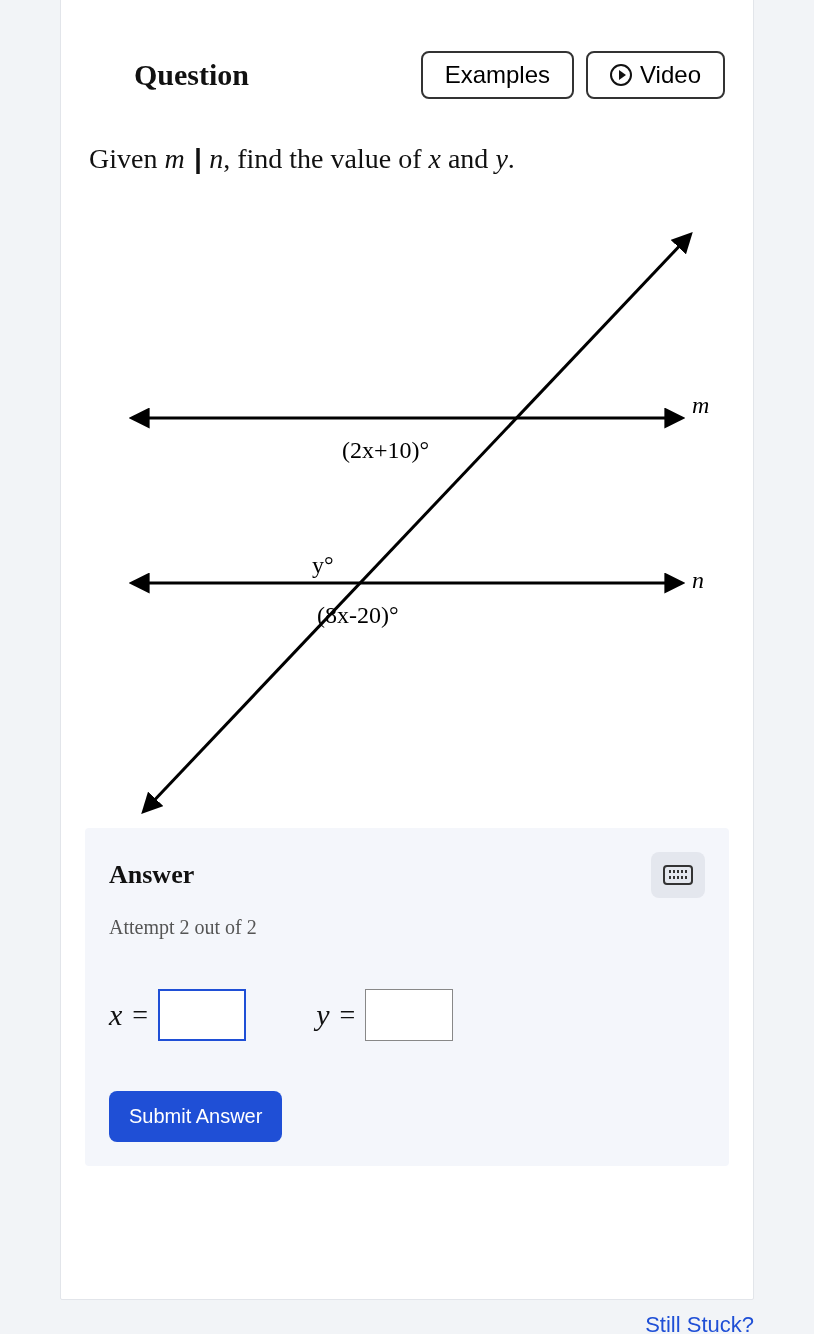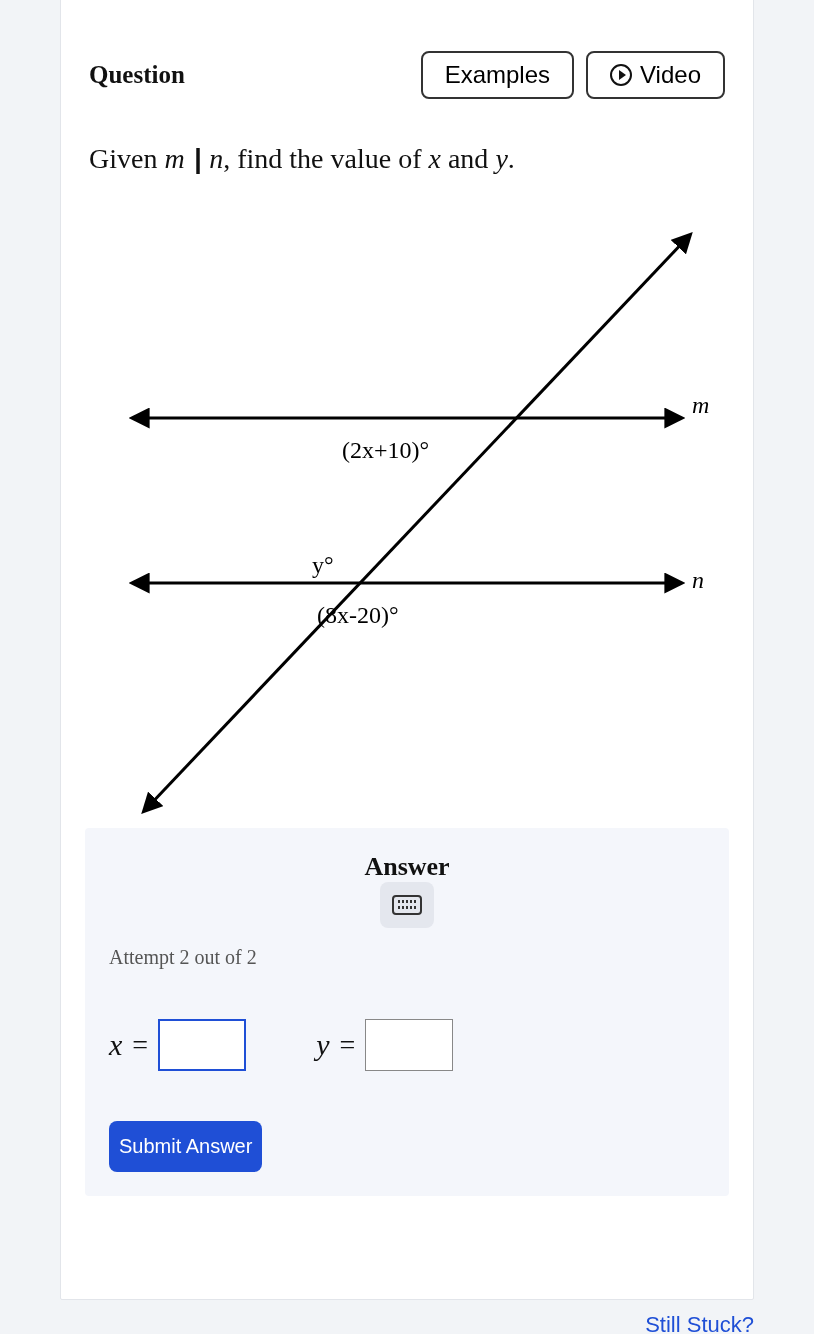--- a/index.html
+++ b/index.html
@@ -24,21 +24,22 @@
     min-height: 1310px;
   }
   .header-row {
     display: flex;
     align-items: center;
     justify-content: space-between;
     padding: 60px 28px 0 28px;
   }
   .q-title {
     font-weight: bold;
-    font-size: 25px;
+    font-size: 30px;
+    margin-left: 45px;
   }
   .header-buttons {
     display: flex;
     gap: 12px;
   }
   .pill-btn {
     border: 2px solid #333;
     background: #fff;
     border-radius: 8px;
     padding: 8px 22px;
@@ -88,21 +89,20 @@
   .answer-box {
     background: #f4f6fb;
     margin: 0 24px;
     padding: 24px;
     border-radius: 4px;
   }
   .answer-hd {
     display: flex;
     align-items: center;
     justify-content: space-between;
-    flex-direction: column;
   }
   .ans-title { font-weight: bold; font-size: 26px; }
   .keyb-btn {
     background: #e4e7ee;
     border-radius: 8px;
     width: 54px; height: 46px;
     display: flex; align-items: center; justify-content: center;
     cursor: pointer;
   }
   .keyb-icon {
@@ -154,21 +154,21 @@
   }
   .ans-input.focused {
     border: 2px solid #1f4fd6;
   }
   .submit-btn {
     margin-top: 50px;
     background: #1f4fd6;
     color: #fff;
     font-family: Arial, sans-serif;
     font-size: 20px;
-    padding: 14px 10px;
+    padding: 14px 20px;
     border: none;
     border-radius: 8px;
     cursor: pointer;
   }
   .still-stuck {
     position: absolute;
     right: 60px;
     bottom: -4px;
     color: #1f4fd6;
     font-family: Arial, sans-serif;

